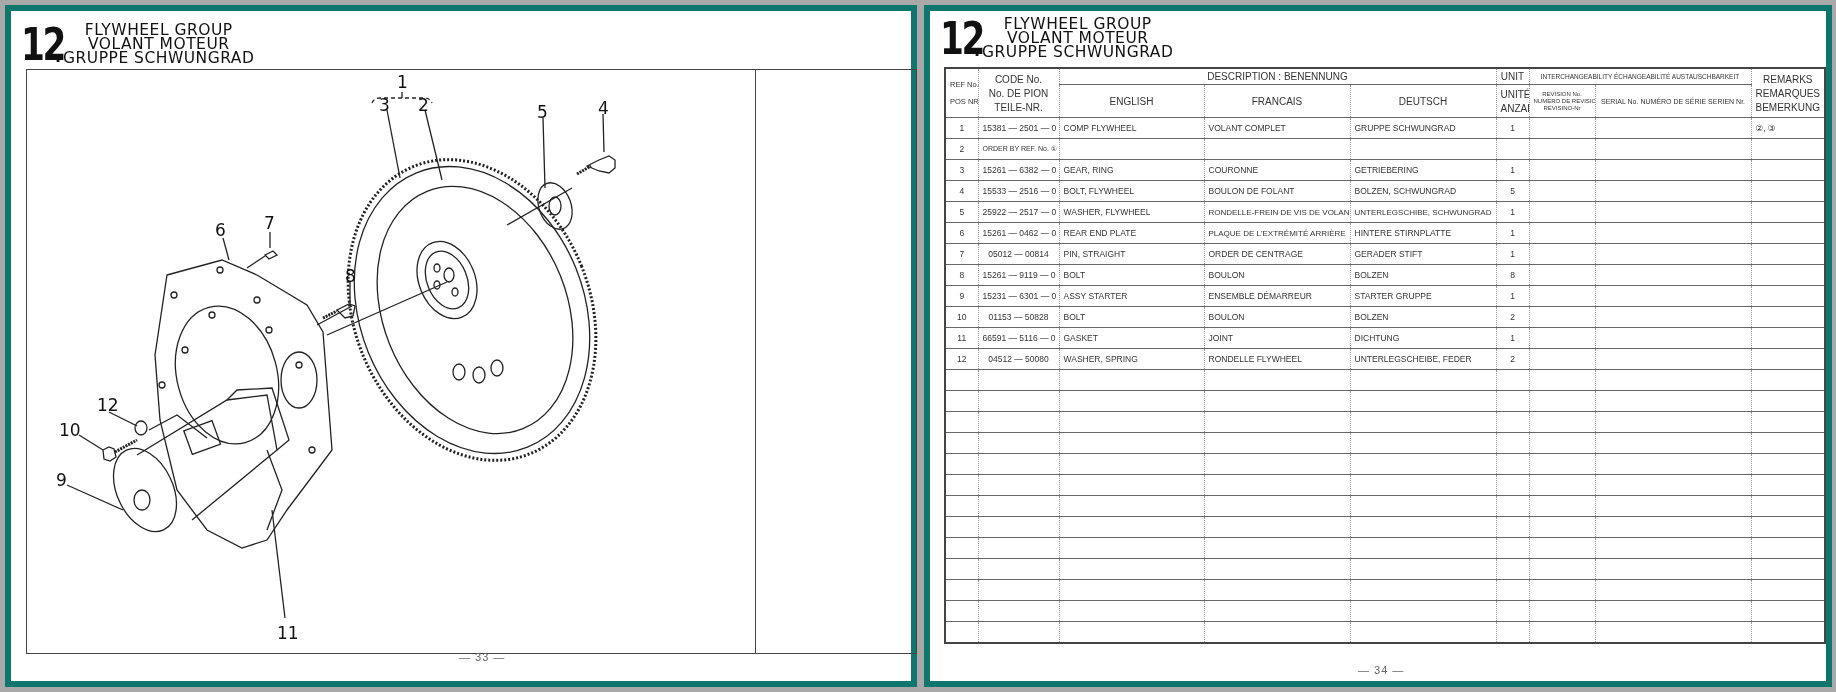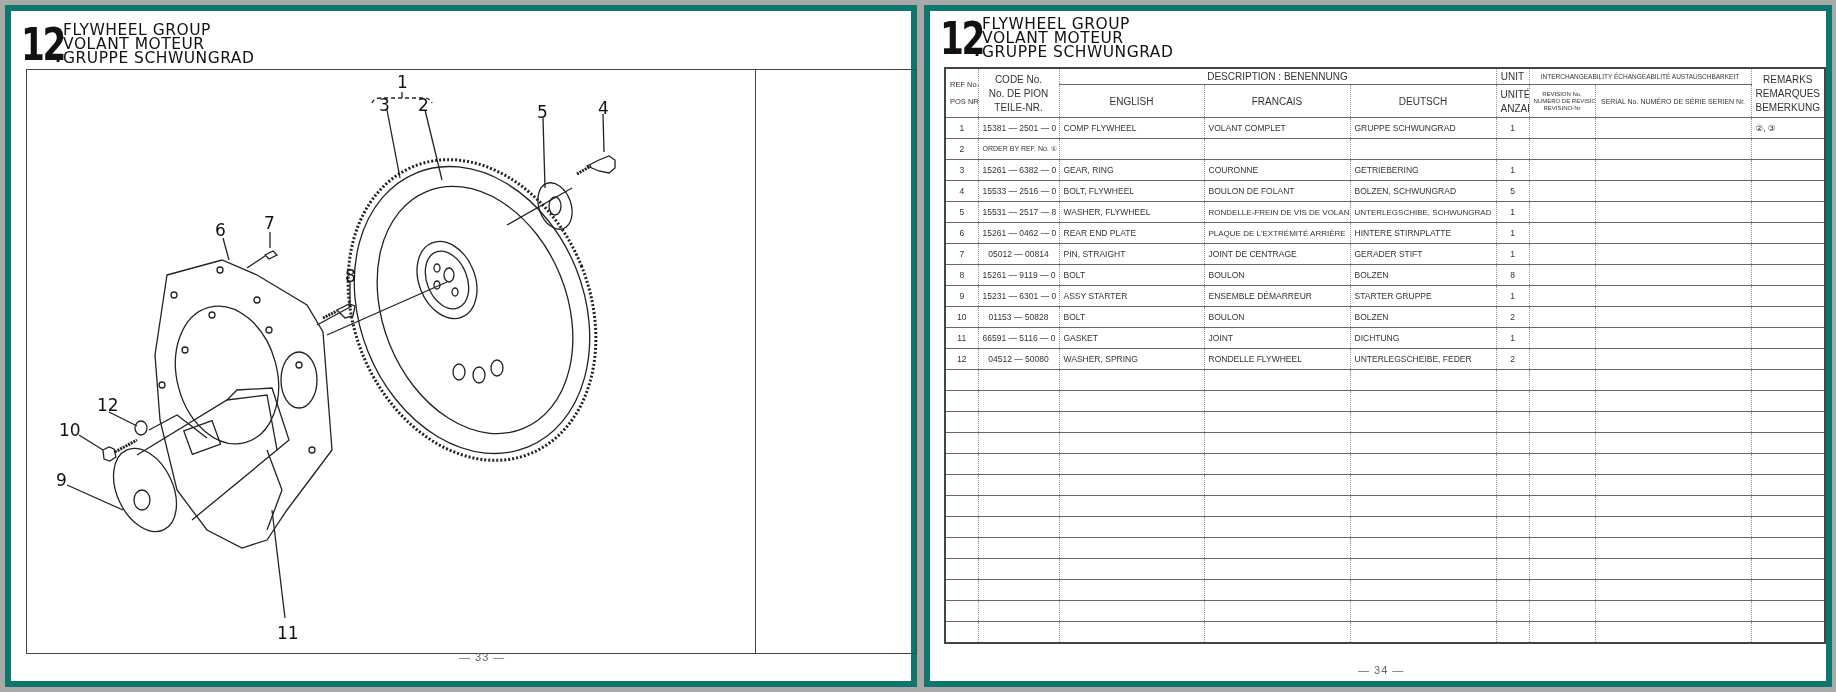--- a/index.html
+++ b/index.html
@@ -4,21 +4,21 @@
 <style>
   html, body { margin:0; padding:0; }
   body { width:1836px; height:692px; background:#a9a9a9; position:relative; overflow:hidden; font-family:"Liberation Sans", sans-serif; color:#222; }
   .page { position:absolute; top:5px; background:#fff; border:6px solid #0f766e; box-sizing:border-box; }
   #page-left { left:5px; width:912px; height:682px; }
   #page-right { left:924px; width:908px; height:682px; }
 
   .title-block { position:absolute; top:12px; left:10px; display:flex; align-items:flex-end; }
   .sec-num { font-family:"DejaVu Sans", sans-serif; font-weight:bold; font-size:44px; line-height:40px; letter-spacing:-3px; transform:scaleX(0.78); transform-origin:left bottom; width:36px; color:#111; }
   .sec-dot { font-family:"DejaVu Sans", sans-serif; font-weight:bold; font-size:16px; line-height:16px; margin-left:-2px; margin-right:2px; color:#111; }
-  .titles { display:flex; flex-direction:column; font-family:"DejaVu Sans", sans-serif; font-size:15.5px; line-height:14px; letter-spacing:0.5px; color:#111; }
+  .titles { display:flex; flex-direction:column; font-family:"DejaVu Sans", sans-serif; font-size:15.5px; line-height:14px; letter-spacing:0.5px; color:#111;text-align:center; }
 
   .diagram-box { position:absolute; left:15px; top:58px; width:891px; height:585px; border:1.5px solid #444; box-sizing:border-box; }
   .diagram-divider { position:absolute; left:728px; top:0; bottom:0; border-left:1.5px solid #444; }
   .diagram-svg { position:absolute; left:0; top:0; }
   .callout { position:absolute; font-family:"DejaVu Sans", sans-serif; font-size:17px; color:#111; }
 
   .page-num { position:absolute; font-size:11px; color:#666; letter-spacing:1px; }
 
   table.parts { position:absolute; left:14px; top:56px; width:880px; border-collapse:collapse; border:2px solid #444; table-layout:fixed; font-size:8.5px; }
   table.parts td, table.parts th { border-left:1px dotted #999; border-right:1px dotted #999; border-top:1.5px solid #666; border-bottom:1.5px solid #666; padding:0 4px; height:20px; overflow:hidden; white-space:nowrap; font-weight:normal; color:#333; }
@@ -237,21 +237,21 @@
           <td>BOLT, FLYWHEEL</td>
           <td class="">BOULON DE FOLANT</td>
           <td class="">BOLZEN, SCHWUNGRAD</td>
           <td class="c">5</td>
           <td></td>
           <td></td>
           <td></td>
         </tr>
         <tr>
           <td class="c">5</td>
-          <td class="c">15531 — 2517 — 8</td>
+          <td class="c">25922 — 2517 — 0</td>
           <td>WASHER, FLYWHEEL</td>
           <td class="two">RONDELLE-FREIN DE VIS DE VOLANT</td>
           <td class="two">UNTERLEGSCHIBE, SCHWUNGRAD</td>
           <td class="c">1</td>
           <td></td>
           <td></td>
           <td></td>
         </tr>
         <tr>
           <td class="c">6</td>
@@ -261,21 +261,21 @@
           <td class="">HINTERE STIRNPLATTE</td>
           <td class="c">1</td>
           <td></td>
           <td></td>
           <td></td>
         </tr>
         <tr>
           <td class="c">7</td>
           <td class="c">05012 — 00814</td>
           <td>PIN, STRAIGHT</td>
-          <td class="">JOINT DE CENTRAGE</td>
+          <td class="">ORDER DE CENTRAGE</td>
           <td class="">GERADER STIFT</td>
           <td class="c">1</td>
           <td></td>
           <td></td>
           <td></td>
         </tr>
         <tr>
           <td class="c">8</td>
           <td class="c">15261 — 9119 — 0</td>
           <td>BOLT</td>

